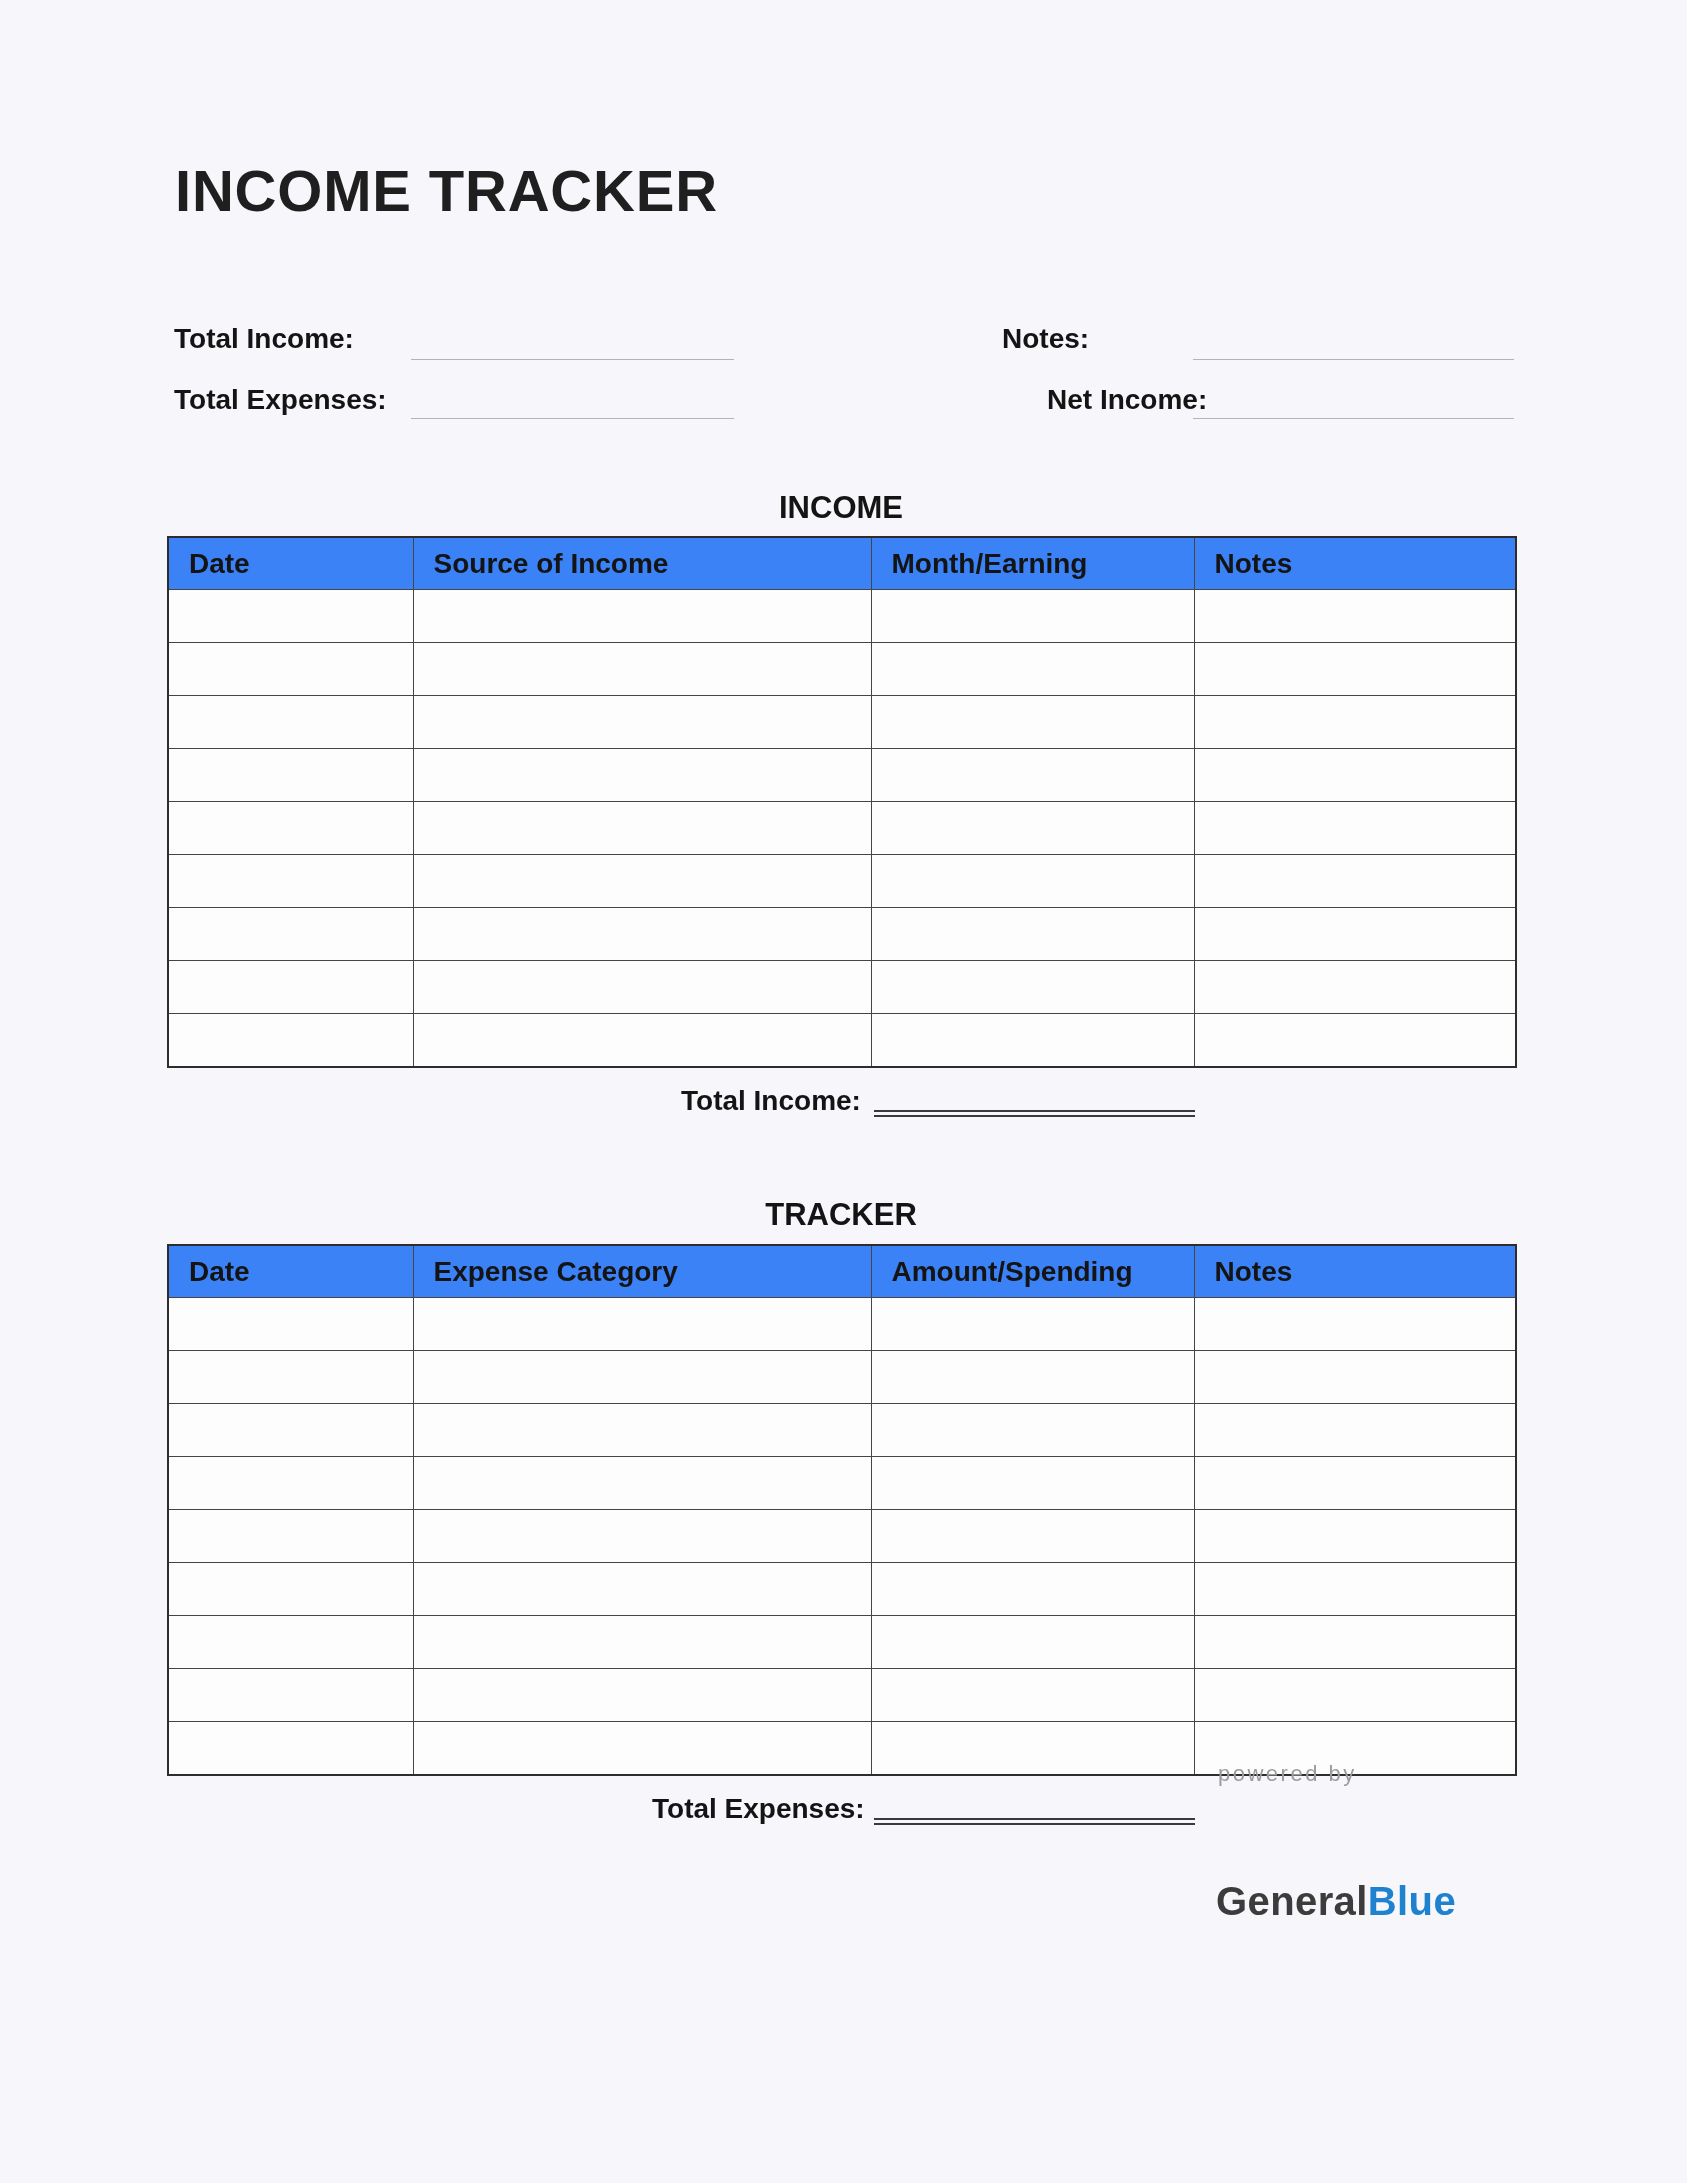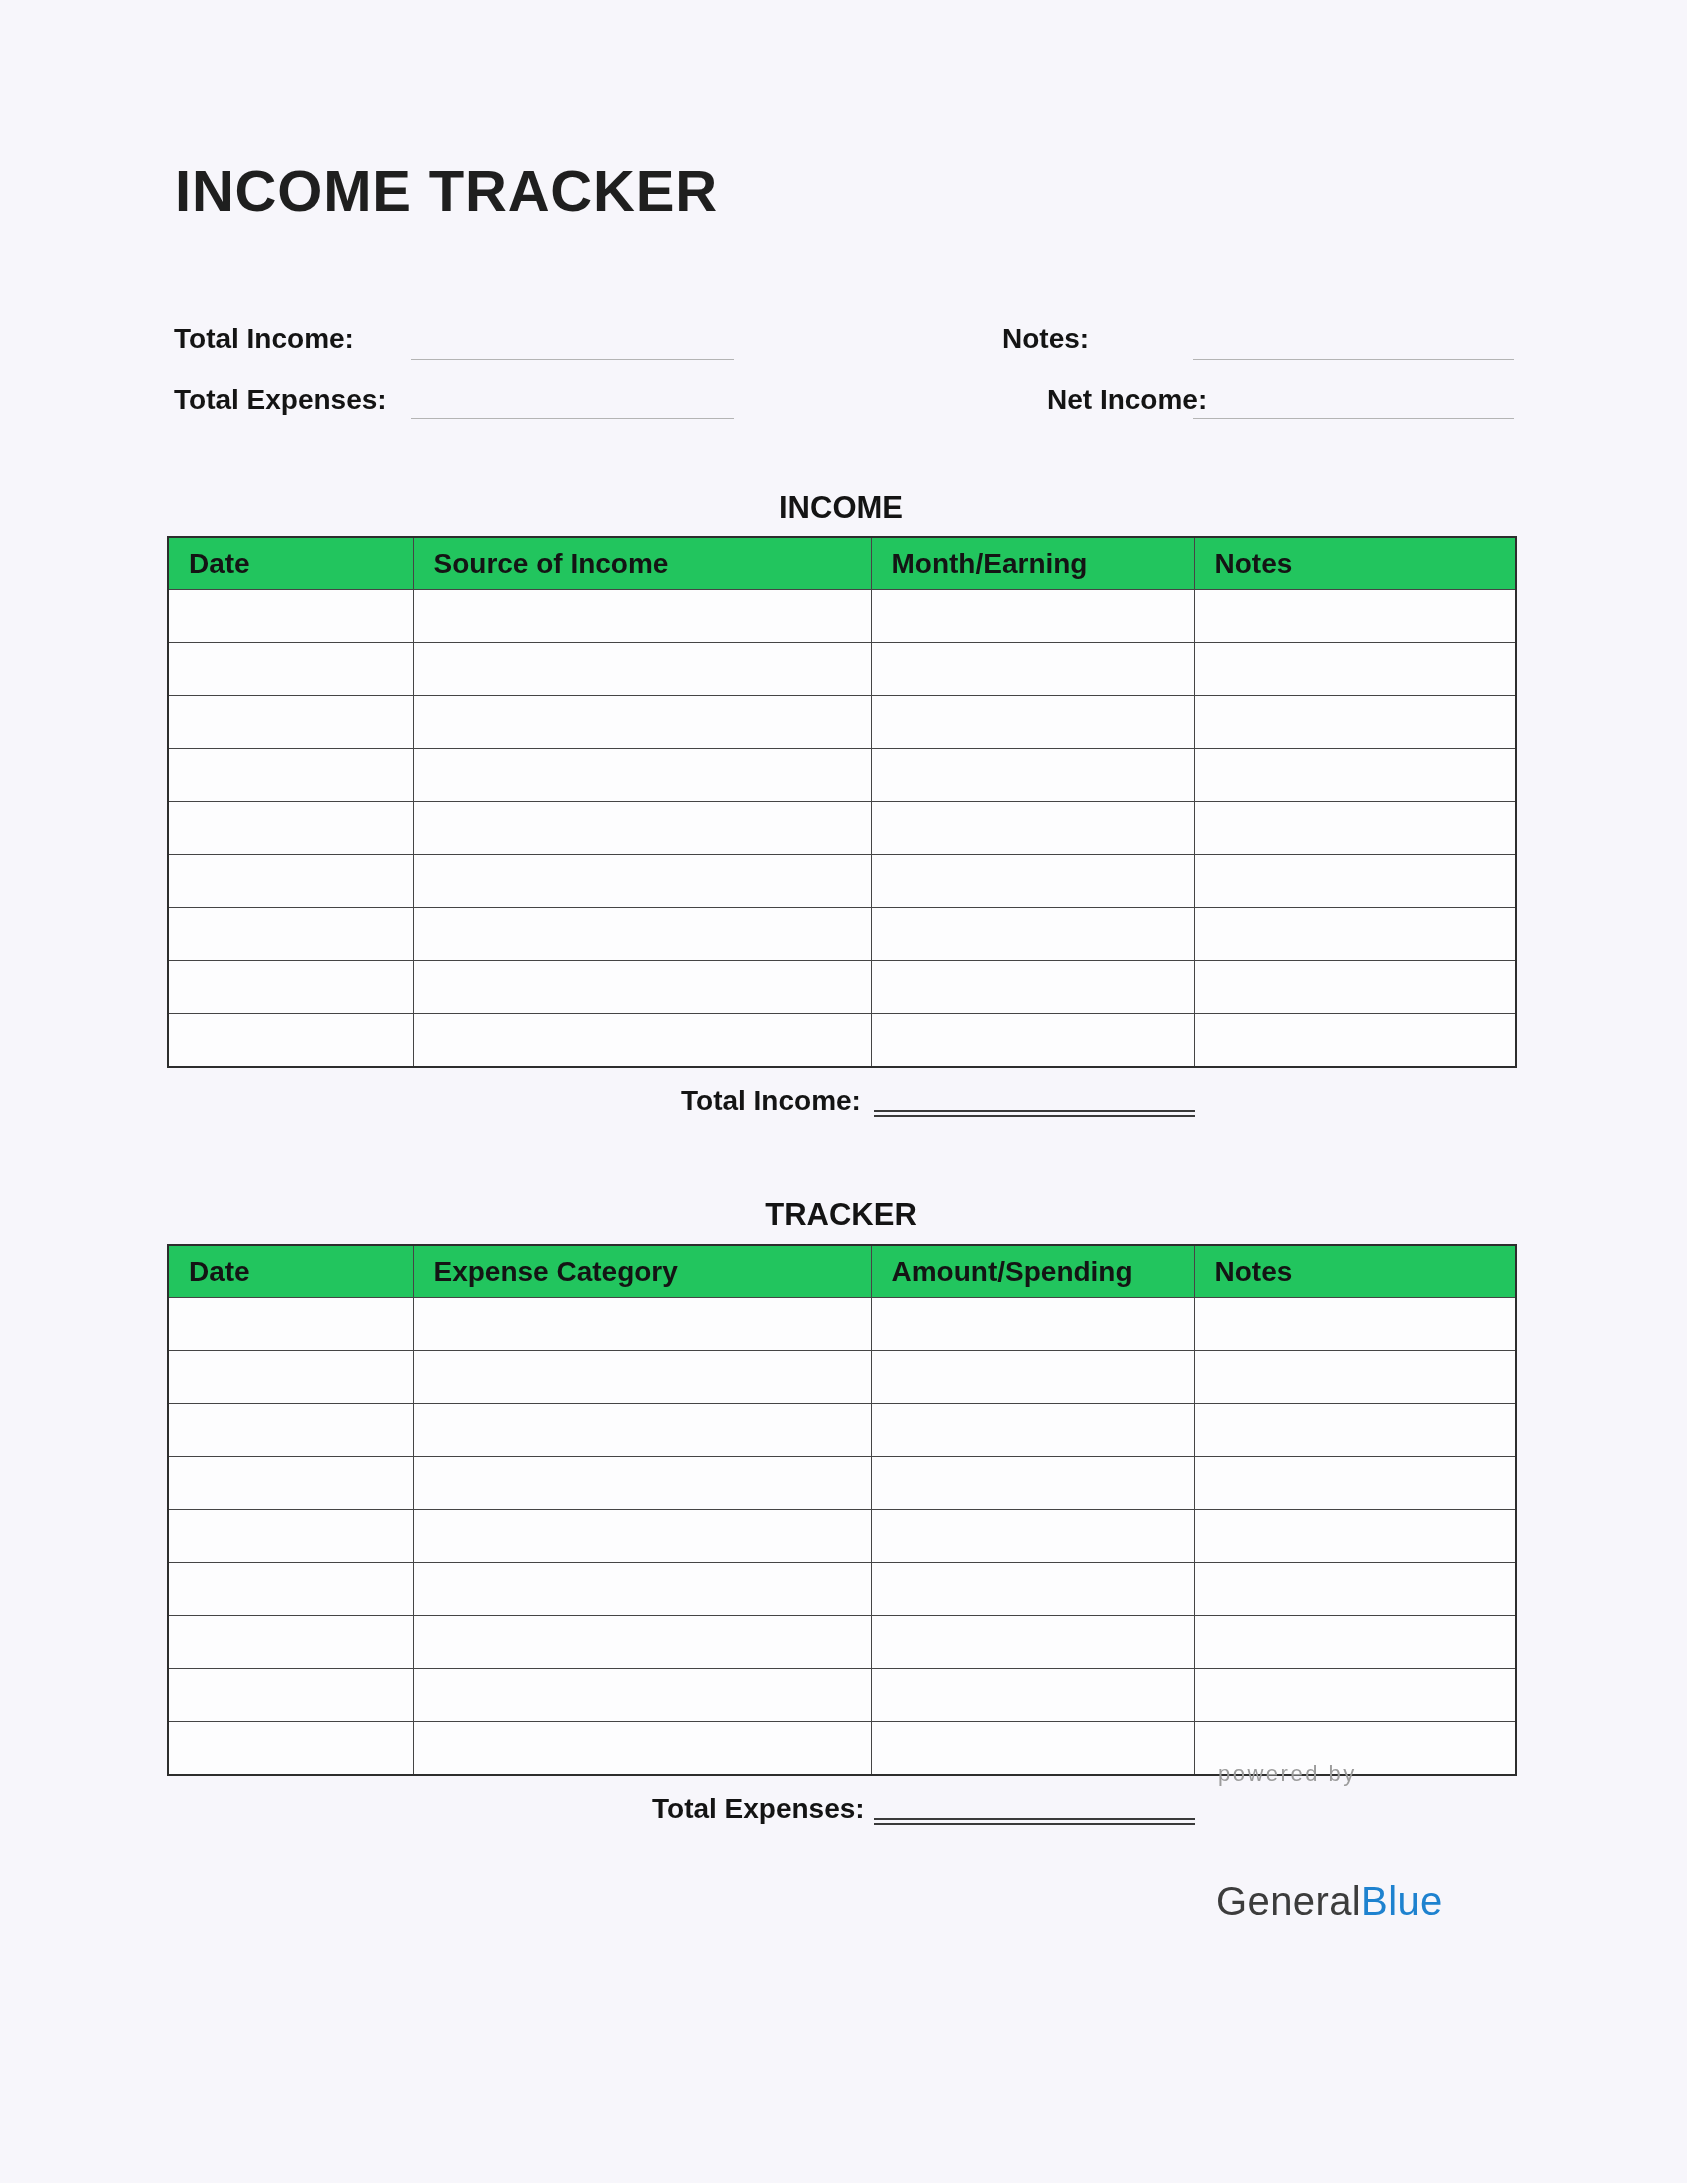--- a/index.html
+++ b/index.html
@@ -13,29 +13,29 @@
   }
   .abs{position:absolute;}
   .page-title{left:175px;top:157px;font-size:58px;font-weight:700;letter-spacing:0.8px;color:#1f1f1f;text-align:center;}
   .field-label{font-size:28px;font-weight:700;color:#141414;white-space:nowrap;}
   .blank-line{height:0;border-bottom:1.7px solid #b4b4b4;}
   .blank-line .val{position:absolute;left:5px;bottom:1.7px;font-size:25px;}
   .section-heading{left:167px;width:1348px;text-align:center;font-size:31px;font-weight:700;color:#141414;}
   table.grid{border-collapse:collapse;table-layout:fixed;width:1348px;border:2.5px solid #2d2d2d;}
   table.grid th,table.grid td{border:1.7px solid #454545;}
   table.grid th{
-    background:#22c55e;text-align:left;padding:0 0 0 20px;
+    background:#3b82f6;text-align:left;padding:0 0 0 20px;
     font-size:28px;font-weight:700;height:51px;color:#141414;
   }
   table.grid td{height:50px;background:#fdfdfe;}
   .c-date{width:245px;} .c-main{width:458px;} .c-amount{width:323px;} .c-notes{width:322px;}
   .total-label{font-size:28px;font-weight:700;color:#141414;white-space:nowrap;}
   .double-line{height:0;border-bottom:7.4px double #3a3a3a;}
   .powered-by{font-size:22px;color:#9c9c9c;letter-spacing:2.5px;}
-  .brand{font-size:40px;font-weight:400;color:#3c3c3c;letter-spacing:0.4px;}
+  .brand{font-size:40px;font-weight:700;color:#3c3c3c;letter-spacing:0.4px;}
   .brand .blue{color:#1e82cf;}
 </style>
 </head>
 <body>
 
 <div class="abs page-title">INCOME TRACKER</div>
 
 <div class="abs field-label" style="left:174px;top:323px;">Total Income:</div>
 <div class="abs blank-line" style="left:411px;top:359px;width:323px;">
     <span class="val"></span>

